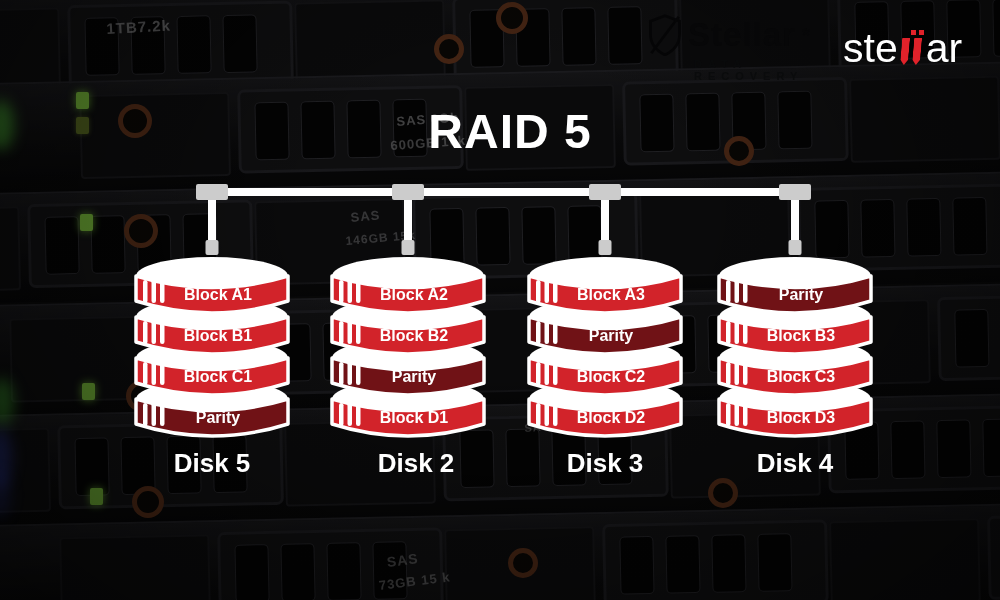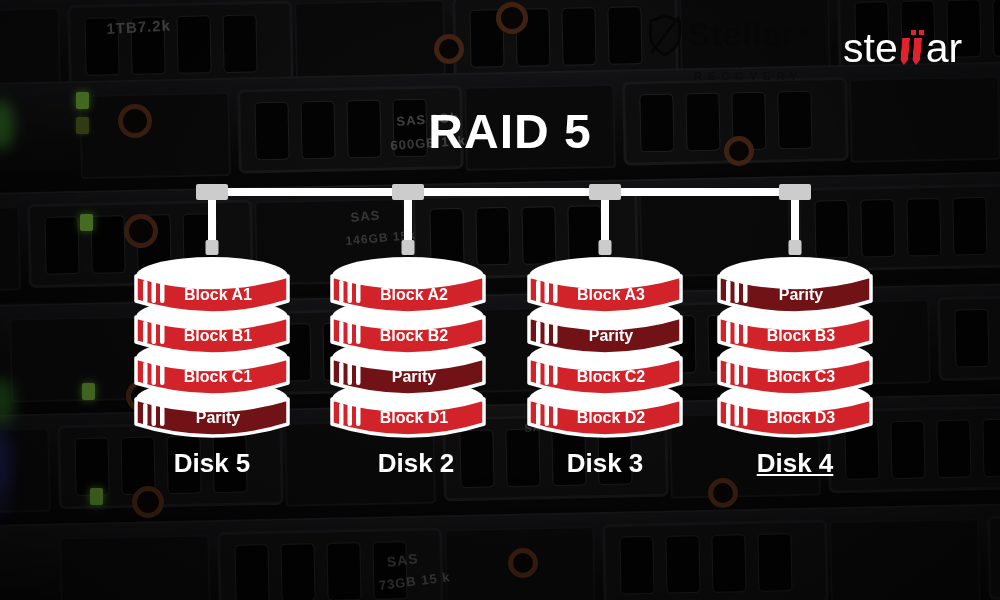--- a/index.html
+++ b/index.html
@@ -404,16 +404,16 @@
           </g>
           <g>
             <ellipse cx="80" cy="24" rx="76" ry="19" fill="#ffffff"></ellipse>
             <path d="M 4 24 Q 80 47 156 24 L 156 49 Q 80 73 4 49 Z" fill="#701216" stroke="#ffffff" stroke-width="3.5" stroke-linejoin="round"></path>
             <rect x="11" y="28" width="4.5" height="23" rx="2.2" fill="#ffffff"></rect>
             <rect x="19.5" y="28" width="4.5" height="23" rx="2.2" fill="#ffffff"></rect>
             <rect x="28" y="28" width="4.5" height="23" rx="2.2" fill="#ffffff"></rect>
             <text x="86" y="48" fill="#ffffff" text-anchor="middle" font-size="16" font-weight="bold" font-family="&quot;Liberation Sans&quot;, sans-serif">Parity</text>
           </g>
         </svg></div>
-      <div class="disk-label" style="left: 715px; text-decoration: underline;">Disk 4</div>
+      <div class="disk-label" style="left: 715px;">Disk 4</div>
     </div>
 
 </div>
 
 </body></html>

